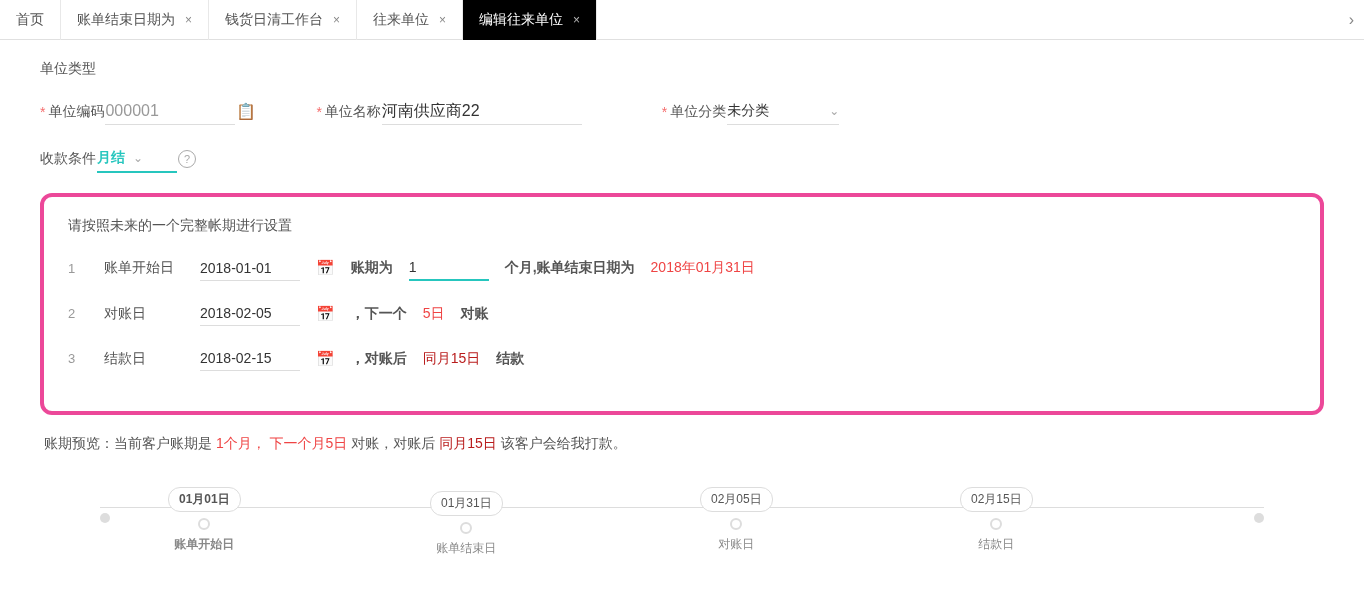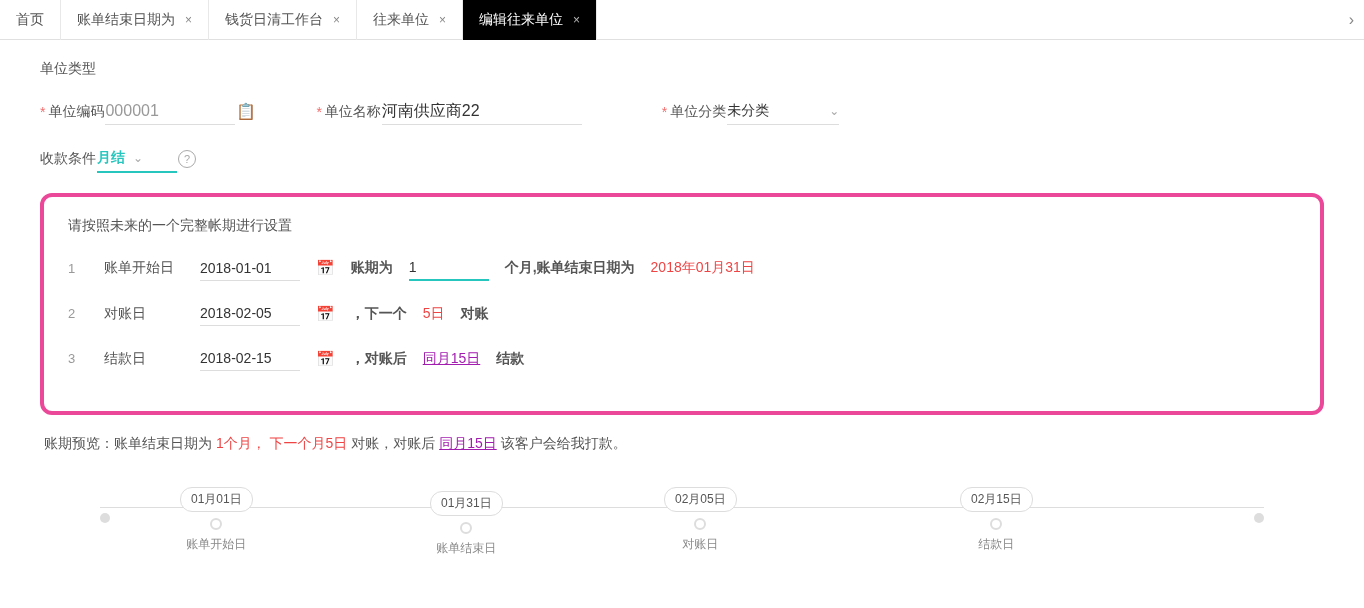--- a/index.html
+++ b/index.html
@@ -249,22 +249,21 @@
     .inline-text {
       color: #555;
       font-weight: bold;
     }
 
     .highlight-orange {
       color: #ef4444;
     }
 
     .highlight-teal {
-      color: #a21caf;
-      text-decoration: underline;
+      color: #b91c1c;
     }
 
     
     .preview-text {
       font-size: 14px;
       color: #555;
       margin-bottom: 24px;
       padding: 0 4px;
     }
 
@@ -429,45 +428,45 @@
       <input class="date-input" type="text" value="2018-02-15" style="">
       <span class="cal-icon">📅</span>
       <span class="inline-text">，对账后</span>
       <span class="highlight-teal">同月15日</span>
       <span class="inline-text">结款</span>
     </div>
 
   </div>
 
   <div class="preview-text">
-    <span>账期预览：账单结束日期为</span>
+    <span>账期预览：当前客户账期是</span>
     <span class="highlight-orange">1个月，</span>
     <span class="highlight-orange">下一个月5日</span>
     <span>对账，对账后</span>
     <span class="highlight-teal">同月15日</span>
     <span>该客户会给我打款。</span>
   </div>
 
   <div class="timeline">
     <div style="position:absolute;top:30px;left:60px;right:60px;height:1px;background:#ddd;"></div>
     <div class="timeline-nodes">
       <div style="display:flex;align-items:center;position:absolute;top:26px;left:40px;">
         <div class="start-dot"></div>
       </div>
-      <div class="timeline-node" style="position:absolute;left:120px;top:0;">
+      <div class="timeline-node" style="position:absolute;left:108px;top:0;font-weight:bold;">
         <div class="node-badge">01月01日</div>
         <div class="node-dot"></div>
         <div class="node-sub">账单开始日</div>
       </div>
       <div class="timeline-node" style="position:absolute;left:370px;top:4px;">
         <div class="node-badge">01月31日</div>
         <div class="node-dot"></div>
         <div class="node-sub">账单结束日</div>
       </div>
-      <div class="timeline-node" style="position:absolute;left:604px;top:0;">
+      <div class="timeline-node" style="position:absolute;left:640px;top:0;">
         <div class="node-badge">02月05日</div>
         <div class="node-dot"></div>
         <div class="node-sub">对账日</div>
       </div>
       <div class="timeline-node" style="position:absolute;left:900px;top:0;">
         <div class="node-badge">02月15日</div>
         <div class="node-dot"></div>
         <div class="node-sub">结款日</div>
       </div>
       <div style="display:flex;align-items:center;position:absolute;top:26px;right:40px;">

